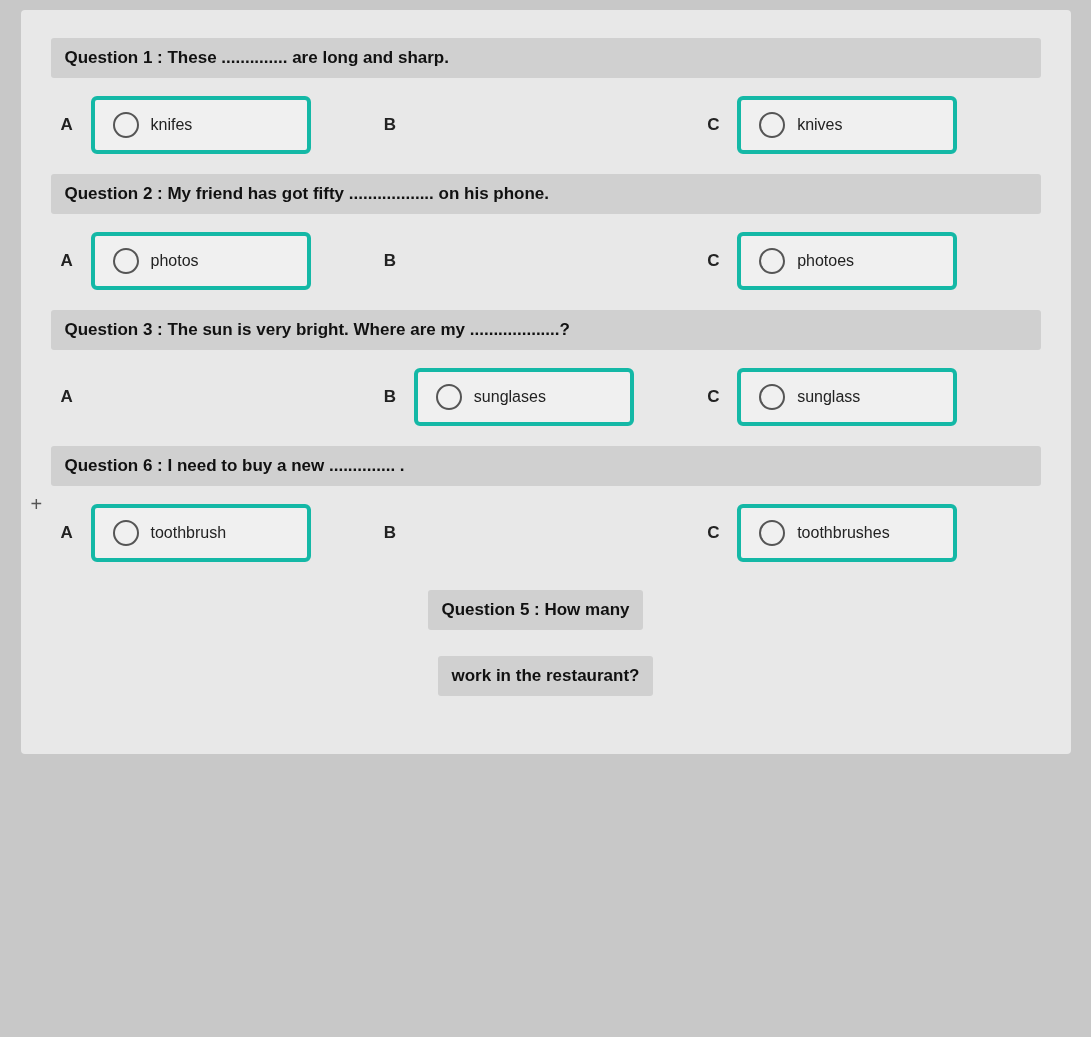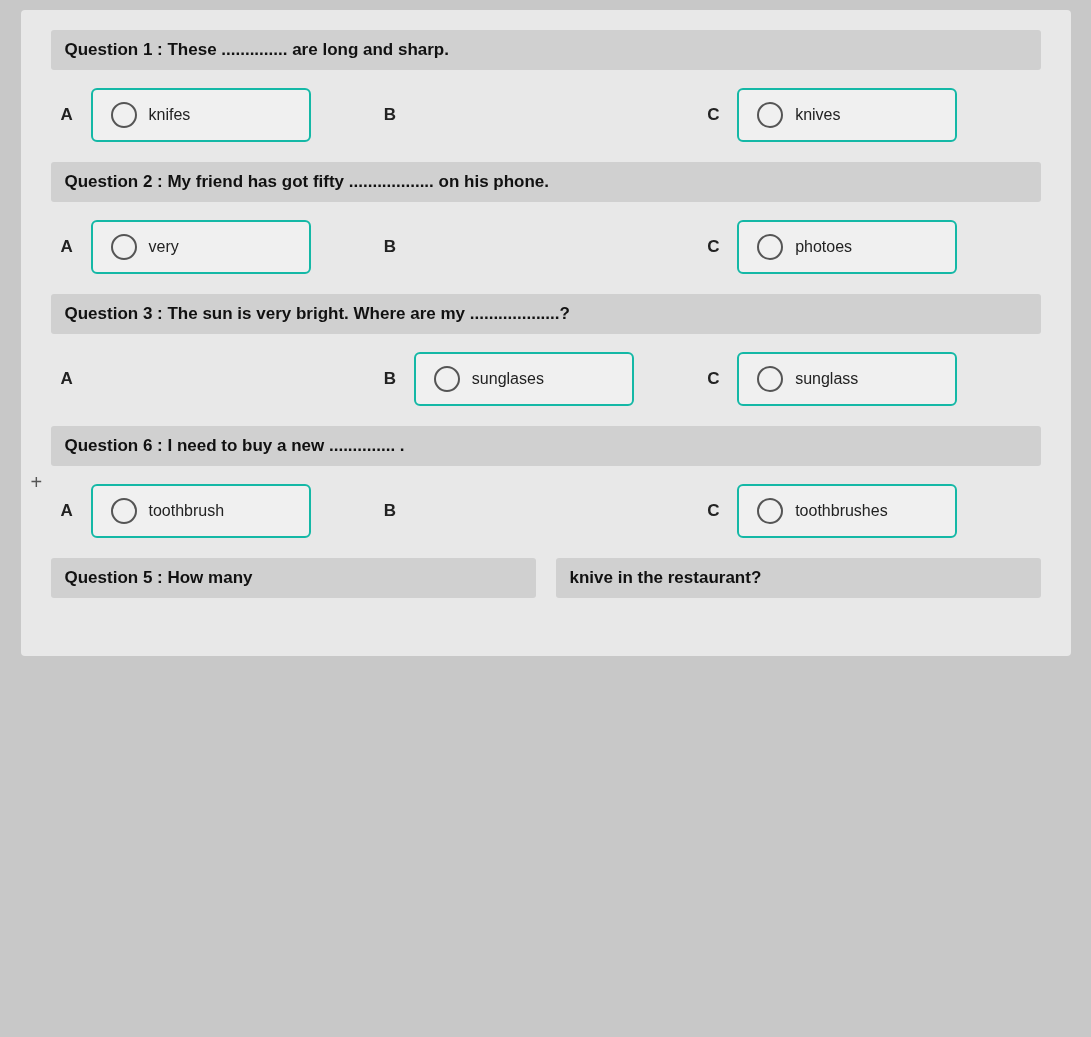--- a/index.html
+++ b/index.html
@@ -31,20 +31,21 @@
     }
 
     .question-text {
       background-color: #d0d0d0;
       padding: 10px 14px;
       font-size: 17px;
       font-weight: 600;
       color: #111;
       border-radius: 3px;
       margin-bottom: 18px;
+      margin-top: 8px;
     }
 
     .options-row {
       display: flex;
       align-items: center;
       gap: 0;
       margin-bottom: 10px;
       padding: 0 10px;
     }
 
@@ -59,21 +60,21 @@
       font-weight: 700;
       color: #222;
       margin-right: 10px;
       min-width: 20px;
     }
 
     .option-box {
       display: flex;
       align-items: center;
       background-color: #f0f0f0;
-      border: 2px solid #14b8a6;
+      border: 4px solid #14b8a6;
       border-radius: 6px;
       padding: 12px 18px;
       min-width: 220px;
       gap: 12px;
     }
 
     .radio-circle {
       width: 26px;
       height: 26px;
       border: 2px solid #555;
@@ -120,21 +121,21 @@
     </div>
   </div>
 
   <div class="question-block">
     <div class="question-text">Question 2 : My friend has got fifty .................. on his phone.</div>
     <div class="options-row">
       <div class="option-group">
         <span class="option-label">A</span>
         <div class="option-box">
           <div class="radio-circle"></div>
-          <span class="option-text">very</span>
+          <span class="option-text">photos</span>
         </div>
       </div>
       <div class="option-group">
         <span class="option-label">B</span>
       </div>
       <div class="option-group">
         <span class="option-label">C</span>
         <div class="option-box">
           <div class="radio-circle"></div>
           <span class="option-text">photoes</span>
@@ -184,19 +185,19 @@
         <span class="option-label">C</span>
         <div class="option-box">
           <div class="radio-circle"></div>
           <span class="option-text">toothbrushes</span>
         </div>
       </div>
     </div>
   </div>
 
   <div class="question-block" style="margin-top:20px;">
-    <div style="display:flex; justify-content:flex-end; align-items:center;">
+    <div style="display:flex; justify-content:flex-end; align-items:center;flex-direction:column;">
       <div class="question-text" style="flex:1; margin-right:20px;">Question 5 : How many</div>
-      <div class="question-text" style="flex:1;">knive in the restaurant?</div>
+      <div class="question-text" style="flex:1;">work in the restaurant?</div>
     </div>
   </div>
 
 </div>
 
 </body></html>

